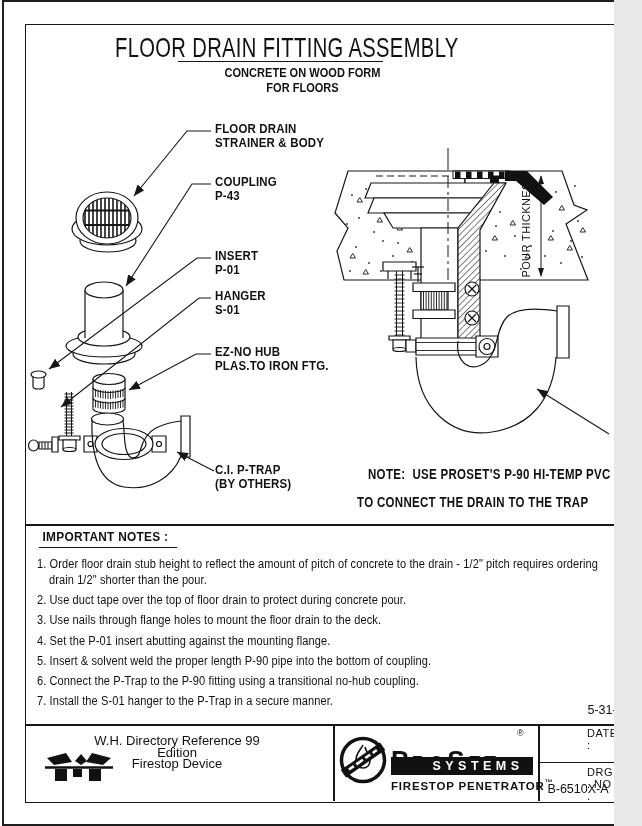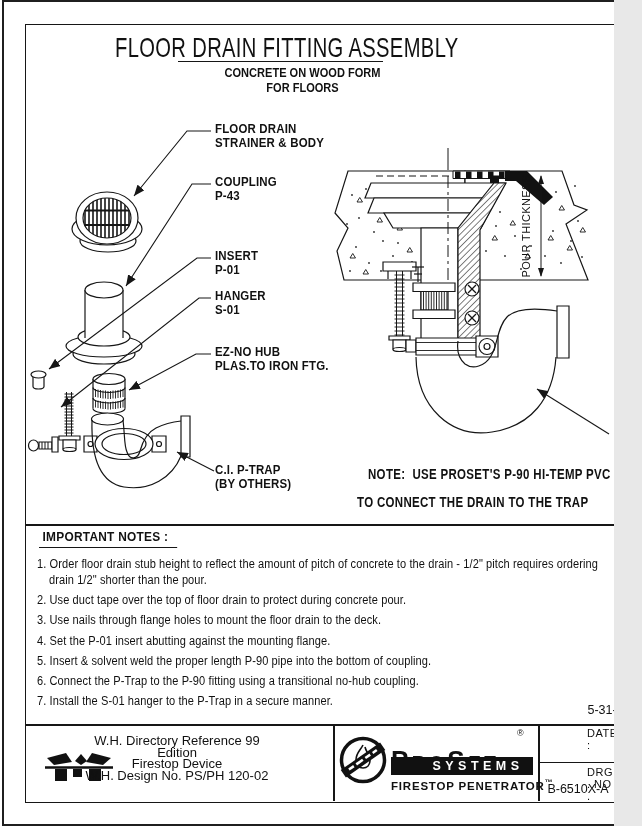--- a/index.html
+++ b/index.html
@@ -413,21 +413,20 @@
       <polygon points="41,10 47,1 66,6 58,13"></polygon>
       <rect x="10" y="17" width="12" height="12"></rect>
       <rect x="28" y="17" width="9" height="8"></rect>
       <rect x="44" y="17" width="12" height="12"></rect>
     </g>
     <line x1="0" y1="15.5" x2="68" y2="15.5" stroke="#111" stroke-width="2.5"></line>
   </svg>
   <div class="abs tb-small" style="left:82px;top:735px;width:190px;">
     <div>W.H. Directory Reference 99 Edition</div>
     <div>Firestop Device</div>
-    <div>W.H. Design No. PS/PH 120-02</div>
   </div>
 
   <svg class="abs" style="left:338px;top:735px;" width="50" height="50" viewBox="0 0 50 50">
     <circle cx="25" cy="25" r="21.5" fill="none" stroke="#111" stroke-width="3.5"></circle>
     <path d="M25,10 C22,16 18,18 18,25 C18,30 21,33 25,33 C29,33 32,30 32,25 C32,20 28,17 27,12 M23,22 C22,26 24,28 25,29" fill="none" stroke="#111" stroke-width="1.6"></path>
     <g transform="rotate(-35 25 25)">
       <rect x="1" y="20.5" width="48" height="9" fill="#111"></rect>
       <rect x="8" y="23.5" width="6" height="2.5" fill="#fff"></rect>
       <rect x="17" y="23.5" width="8" height="2.5" fill="#fff"></rect>
       <rect x="28" y="23.5" width="6" height="2.5" fill="#fff"></rect>

